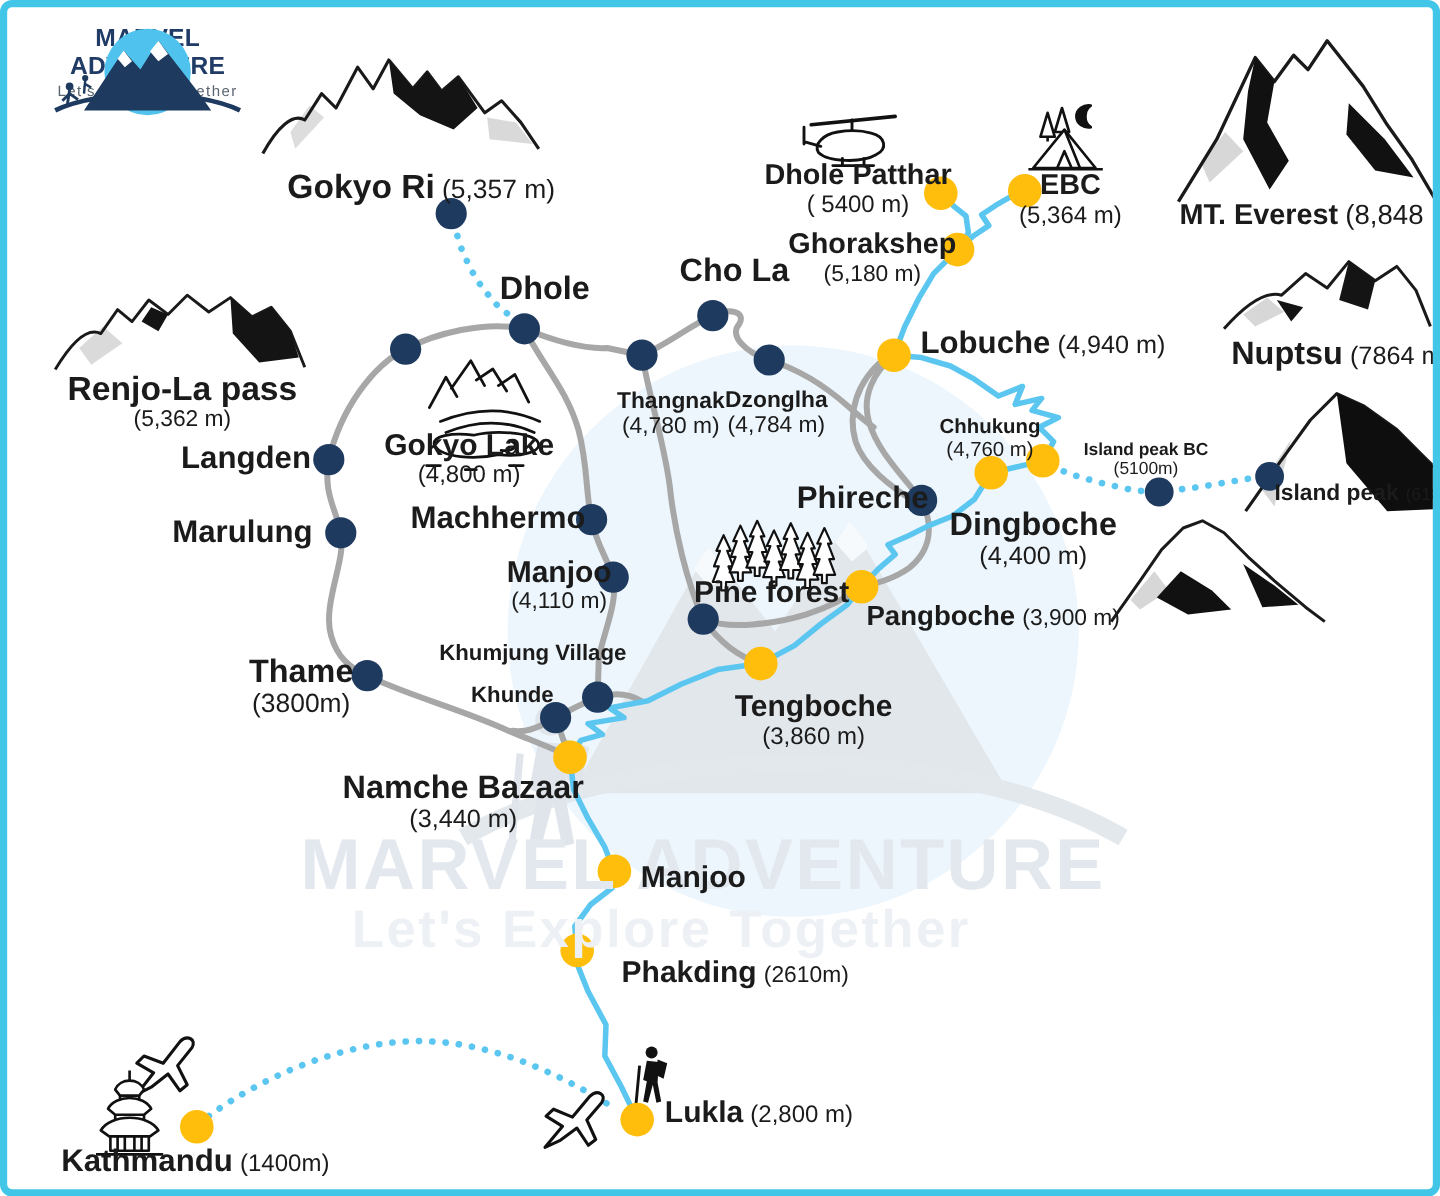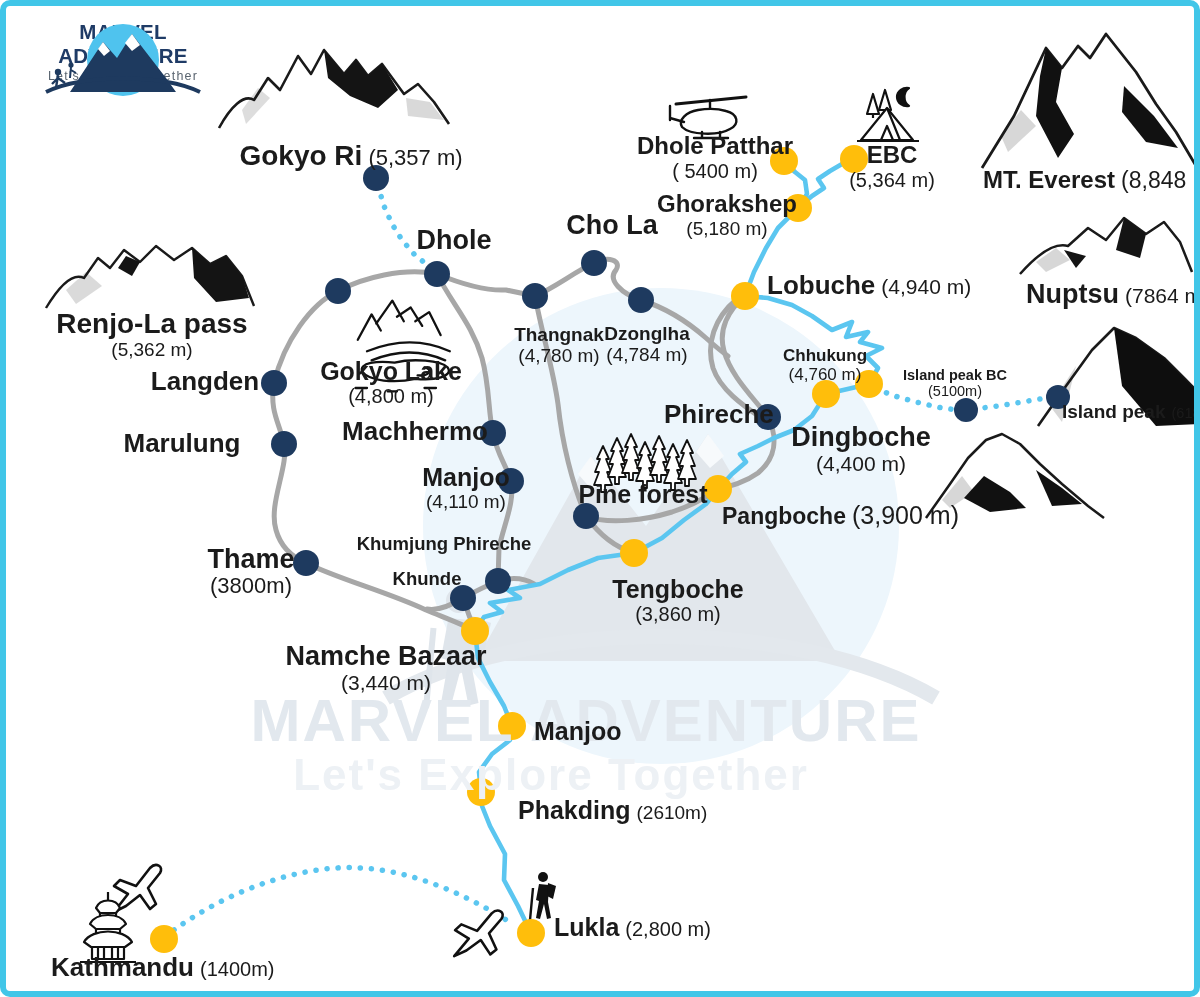--- a/index.html
+++ b/index.html
@@ -249,43 +249,43 @@
     </div>
   <div class="lbl ctr stk" style="left:949px;top:361px;font-size:14.5px;">
     <span class="nm">Island peak BC</span>
       <span class="el" style="font-size:14.5px">(5100m)</span>
     </div>
   <div class="lbl" style="left:1056px;top:395px;font-size:19px;">
     <span class="nm">Island peak</span><span class="el" style="font-size:14.5px">(6189 m)</span></div>
   <div class="lbl" style="left:658px;top:394px;font-size:26px;">
     <span class="nm">Phireche</span></div>
   <div class="lbl" style="left:716px;top:495px;font-size:23px;">
-    <span class="nm">Pangboche</span><span class="el" style="font-size:25px">(3,900 m)</span></div>
+    <span class="nm">Pangboche</span><span class="el" style="font-size:19px">(3,900 m)</span></div>
   <div class="lbl ctr stk" style="left:672px;top:569px;font-size:25px;">
     <span class="nm">Tengboche</span>
       <span class="el" style="font-size:20px">(3,860 m)</span>
     </div>
   <div class="lbl ctr" style="left:637px;top:474px;font-size:25px;">
     <span class="nm">Pine forest</span></div>
   <div class="lbl ctr" style="left:199px;top:361px;font-size:26px;">
     <span class="nm">Langden</span></div>
-  <div class="lbl ctr" style="left:176px;top:423px;font-size:26px;">
+  <div class="lbl ctr" style="left:196px;top:423px;font-size:26px;">
     <span class="nm">Marulung</span></div>
   <div class="lbl ctr stk" style="left:245px;top:538px;font-size:27px;">
     <span class="nm">Thame</span>
       <span class="el" style="font-size:22px">(3800m)</span>
     </div>
   <div class="lbl ctr" style="left:409px;top:411px;font-size:26px;">
     <span class="nm">Machhermo</span></div>
   <div class="lbl ctr stk" style="left:460px;top:457px;font-size:25px;">
     <span class="nm">Manjoo</span>
       <span class="el" style="font-size:19px">(4,110 m)</span>
     </div>
   <div class="lbl ctr" style="left:438px;top:528px;font-size:18.5px;">
-    <span class="nm">Khumjung Phireche</span></div>
+    <span class="nm">Khumjung Village</span></div>
   <div class="lbl ctr" style="left:421px;top:563px;font-size:18.5px;">
     <span class="nm">Khunde</span></div>
   <div class="lbl ctr stk" style="left:380px;top:635px;font-size:27px;">
     <span class="nm">Namche Bazaar</span>
       <span class="el" style="font-size:21px">(3,440 m)</span>
     </div>
   <div class="lbl" style="left:528px;top:711px;font-size:25px;">
     <span class="nm">Manjoo</span></div>
   <div class="lbl" style="left:512px;top:771px;font-size:25px;margin-top:19px;">
     <span class="nm">Phakding</span><span class="el" style="font-size:19px">(2610m)</span></div>

